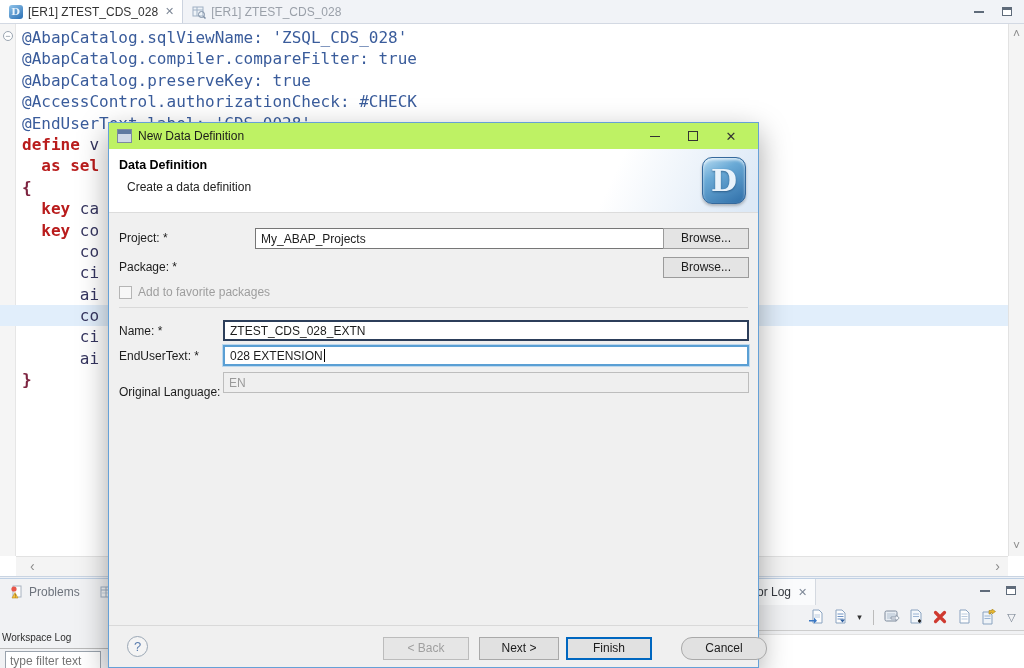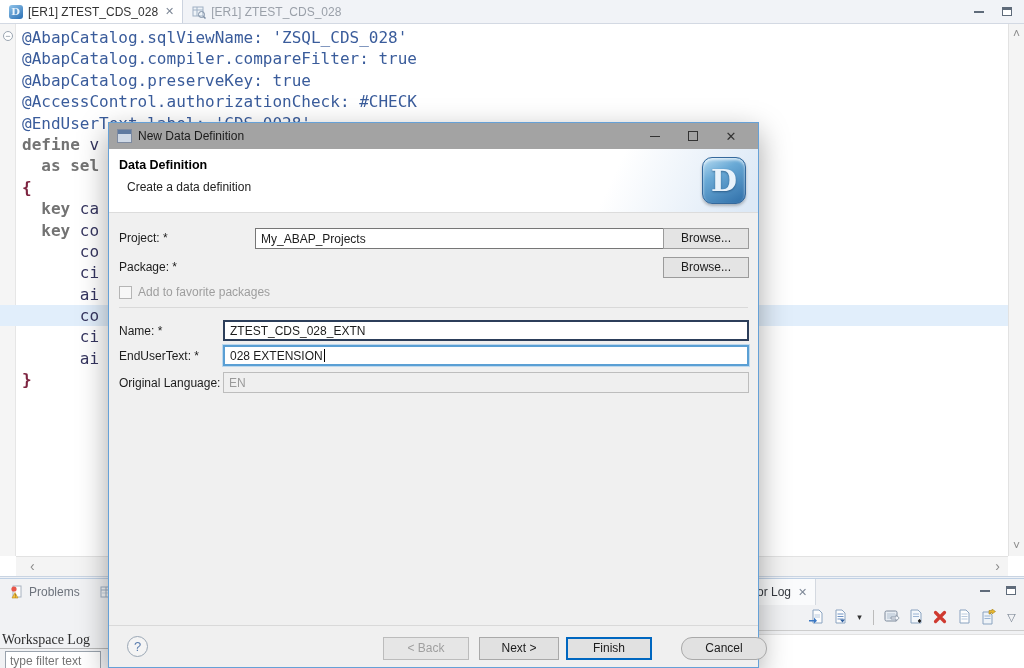--- a/index.html
+++ b/index.html
@@ -20,48 +20,48 @@
   .glyph-max { width:10px; height:9px; border:1px solid #5f6b7a; border-top:3px solid #5f6b7a; background:#fff; }
 
   
   .editor { position:absolute; top:24px; left:0; right:0; height:552px; background:#fff; }
   .foldbar { position:absolute; left:0; top:0; bottom:20px; width:16px; background:#f5f5f5; border-right:1px solid #e6e6e6; }
   .foldmarker { position:absolute; left:3px; top:7px; width:10px; height:10px; border:1px solid #9aa5b1; border-radius:50%; color:#7c8894; font-size:9px; line-height:8px; text-align:center; background:#fff; }
   .code { position:absolute; left:0; top:3px; right:16px; font-family:"DejaVu Sans Mono","Liberation Mono",monospace; font-size:16px; white-space:pre; }
   .code-line { height:21.4px; line-height:21.4px; padding-left:22px; position:relative; }
   .code-line.current { background:#e1eefb; }
   .tok-ann { color:#3a5c9b; }
-  .tok-kw  { color:#737373; font-weight:bold; }
+  .tok-kw  { color:#b91c1c; font-weight:bold; }
   .tok-id  { color:#35355f; }
   .tok-br  { color:#7d2440; font-weight:bold; }
   .vscroll { position:absolute; right:0; top:0; bottom:20px; width:16px; background:#f4f4f4; border-left:1px solid #e2e2e2; }
   .hscroll { position:absolute; left:16px; right:16px; bottom:0; height:20px; background:#f4f4f4; border-top:1px solid #e2e2e2; }
   .scroll-arrow { position:absolute; color:#8b8b8b; font-size:12px; line-height:12px; cursor:default; }
   .editor-bottom-border { position:absolute; left:0; right:0; bottom:-1px; border-bottom:1px solid #c9d4e2; }
 
   
   .bottom-panel { position:absolute; left:0; top:578px; width:1024px; height:90px; background:#f1f2f4; border-top:1px solid #bfd0e4; }
   .bp-tabs { position:absolute; left:0; top:0; right:0; height:26px; }
   .bp-tab { position:absolute; top:0; height:26px; display:flex; align-items:center; gap:5px; padding:0 8px; color:#6d737c; font-size:12px; }
   .bp-tab.selected { background:#fafbfc; border-left:1px solid #d4d9e0; border-right:1px solid #d4d9e0; color:#35393f; }
   .bp-toolbar { position:absolute; right:4px; top:28px; height:20px; display:flex; align-items:center; gap:7px; }
   .tbi { width:17px; height:17px; display:inline-flex; align-items:center; justify-content:center; cursor:pointer; }
   .tb-sep { width:1px; height:15px; background:#bcbcbc; margin:0 2px; }
   .bp-minmax { position:absolute; right:8px; top:7px; display:flex; gap:16px; align-items:center; }
   .bp-rightline { position:absolute; left:300px; right:0; top:51px; border-top:1px solid #cdcdcd; }
   .bp-rightline2 { position:absolute; left:300px; right:0; top:55px; border-top:1px solid #e2e2e2; background:#fff; bottom:0; }
-  .ws-log { position:absolute; left:2px; top:53px; color:#2e2e2e; font-size:14px;font-family:Liberation Serif, serif; }
+  .ws-log { position:absolute; left:2px; top:53px; color:#2e2e2e; font-size:10px; }
   .ws-underline { position:absolute; left:0; top:69px; width:135px; border-top:1px solid #b9b9b9; }
   .filter-input { position:absolute; left:5px; top:72px; width:96px; height:19px; border:1px solid #9aa3ad; background:#fff; color:#8b9097; font-size:12px; padding:0 4px; font-family:"Liberation Sans",sans-serif; }
   .redx { color:#cf3a30; font-weight:bold; font-size:14px; }
   .viewmenu { color:#6d7988; font-size:11px; }
 
   
   .dialog { position:absolute; left:108px; top:122px; width:651px; height:546px; background:#f0f0f0; border:1px solid #66a1d7; box-shadow:0 10px 28px rgba(0,0,0,.35); z-index:50; }
-  .dlg-titlebar { position:absolute; left:0; top:0; right:0; height:26px; background:#a3a3a3; display:flex; align-items:center; padding:0 8px; }
+  .dlg-titlebar { position:absolute; left:0; top:0; right:0; height:26px; background:#bef264; display:flex; align-items:center; padding:0 8px; }
   .dlg-title { margin-left:6px; color:#1b1b1b; font-size:12px; }
   .dlg-icn { width:15px; height:14px; border:1px solid #7d8aa0; background:linear-gradient(#5f7aa0 35%, #cfd9e6 35%); }
   .dlg-btns { margin-left:auto; display:flex; align-items:center; gap:0; }
   .dlg-btn { width:38px; height:22px; display:flex; align-items:center; justify-content:center; color:#333; cursor:pointer; }
   .g-min { width:10px; height:1px; border-bottom:1px solid #333; }
   .g-max { width:10px; height:10px; border:1px solid #333; }
   .dlg-header { position:absolute; left:0; top:26px; right:0; height:64px; background:#fff; border-bottom:1px solid #dcdcdc; overflow:hidden; }
   .dlg-header::after { content:""; position:absolute; right:0; top:0; width:240px; height:64px; background:linear-gradient(115deg, rgba(255,255,255,0) 40%, #dde9f6 95%); }
   .dlg-h-title { position:absolute; left:10px; top:9px; font-weight:bold; font-size:12.5px; color:#000; }
   .dlg-h-sub { position:absolute; left:18px; top:31px; font-size:12px; color:#222; }
@@ -269,21 +269,21 @@
 
     <div class="row-label" style="top:198px;">Name: *</div>
     <input class="fld fld-name" style="left: 114px; top: 197px; width: 526px;" value="ZTEST_CDS_028_EXTN">
 
     <div class="row-label" style="top:223px;">EndUserText: *</div>
     <div class="fld fld-desc" style="left:114px; top:222px; width:526px;">
       <span>028 EXTENSION</span>
         <span class="caret"></span>
     </div>
 
-    <div class="row-label" style="top:250px;">Original Language:</div>
+    <div class="row-label" style="top:259px;">Original Language:</div>
     <input class="fld fld-dis" style="left: 114px; top: 249px; width: 526px;" disabled="" value="EN">
 
     <div class="dlg-footsep"></div>
     <div class="helpbtn">?</div>
     <div class="dbtn disabled" style="left:274px;">&lt; Back</div>
     <div class="dbtn" style="left:370px; width:80px;">Next &gt;</div>
     <div class="dbtn default" style="left:457px;">Finish</div>
     <div class="dbtn" style="left:572px;border-radius:11px;">Cancel</div>
   </div>
 

